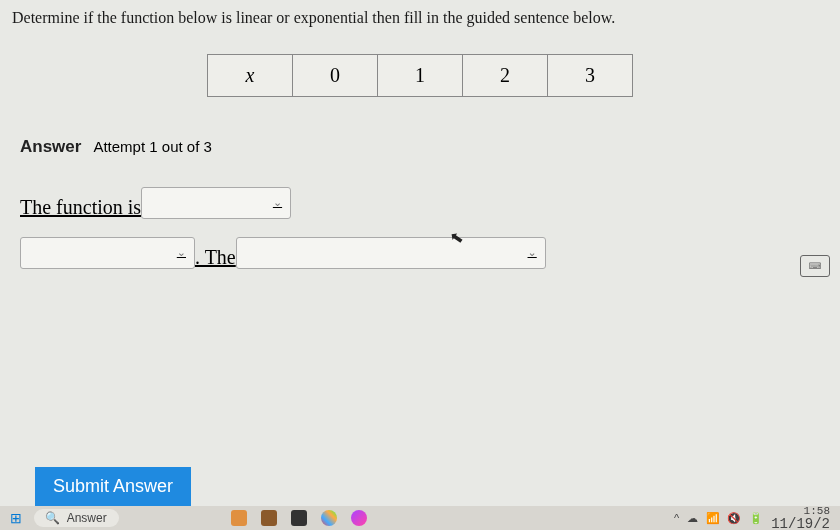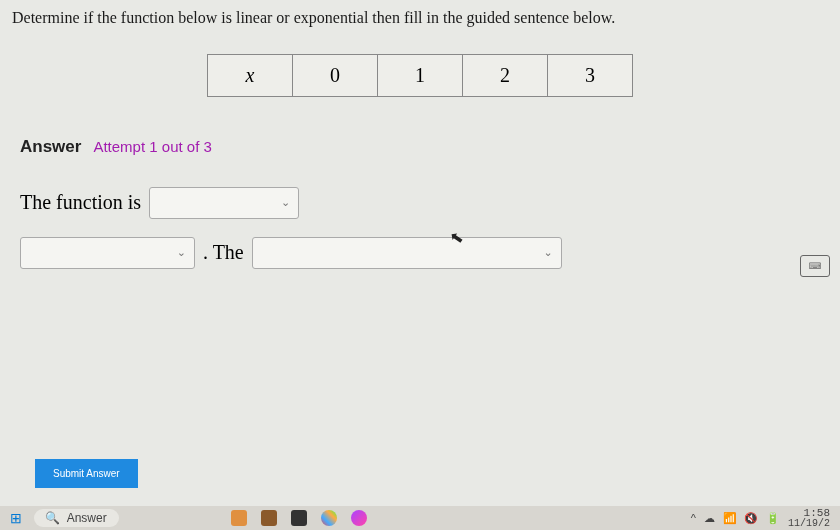--- a/index.html
+++ b/index.html
@@ -41,28 +41,28 @@
     }
     .answer-header {
       font-size: 18px;
       color: #222;
       margin-bottom: 30px;
       display: flex;
       align-items: center;
       gap: 12px;
     }
     .answer-label { font-weight: bold; font-family: Arial, sans-serif; font-size: 17px;}
-    .attempt-text { color: #a21caf; font-size: 15px; font-family: Arial, sans-serif;}
+    .attempt-text { color: #000000; font-size: 15px; font-family: Arial, sans-serif;}
     .sentence-row {
       display: flex;
-      align-items: center;
+      align-items: flex-end;
       flex-wrap: wrap;
-      gap: 8px;
       font-size: 20px;
       margin-bottom: 18px;
+      text-decoration: underline;
     }
     .dropdown {
       display: inline-flex;
       align-items: center;
       justify-content: flex-end;
       border: 1px solid #aaa;
       background: #f5f5f2;
       height: 32px;
       padding: 0 8px;
       font-size: 14px;
@@ -92,26 +92,26 @@
       border-radius: 3px;
       background: #e8e9e5;
       display: flex;
       align-items: center;
       justify-content: center;
       font-size: 9px;
       color: #666;
     }
     .submit-btn {
       position: absolute;
-      bottom: 42px;
+      bottom: 24px;
       left: 35px;
       background: #1f8ae0;
       color: white;
       font-family: Arial, sans-serif;
-      font-size: 10px;
+      font-size: 18px;
       padding: 9px 18px;
       border: none;
     }
     .taskbar {
       position: absolute;
       bottom: 0;
       left: 0;
       right: 0;
       height: 24px;
       background: #d8d6d0;
@@ -213,16 +213,16 @@
     <span class="task-icon" style="background:linear-gradient(135deg,#a4f,#f4a);border-radius:50%;"></span>
   </span>
   <span class="tray">
     <span>^</span>
     <span>☁</span>
     <span>📶</span>
     <span>🔇</span>
     <span>🔋</span>
     <span style="text-align:right;line-height:1;font-family:Liberation Mono, monospace;">
       <div>1:58</div>
-      <div style="font-size:10px;text-align:center;">11/19/2</div>
+      <div style="font-size:14px;text-align:center;">11/19/2</div>
     </span>
   </span>
 </div>
 
 </body></html>

